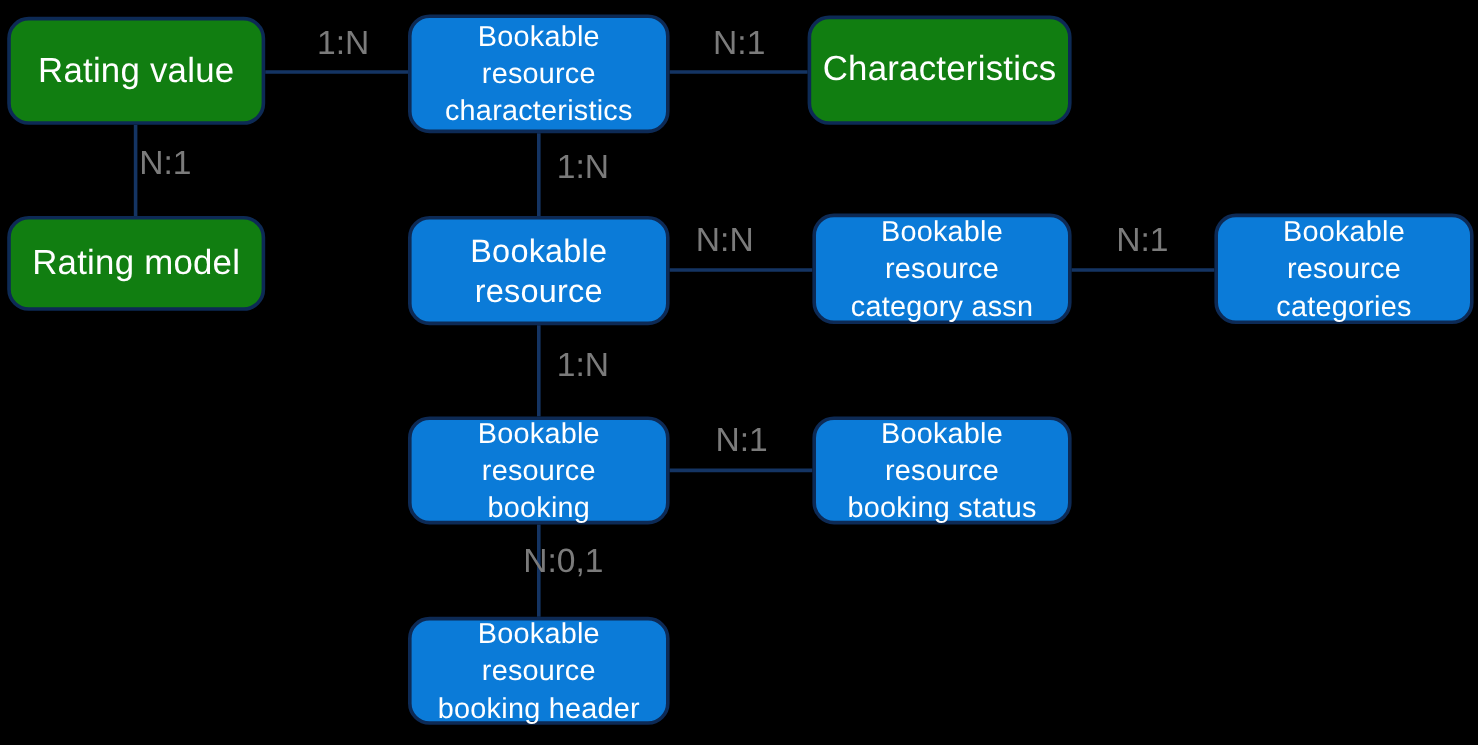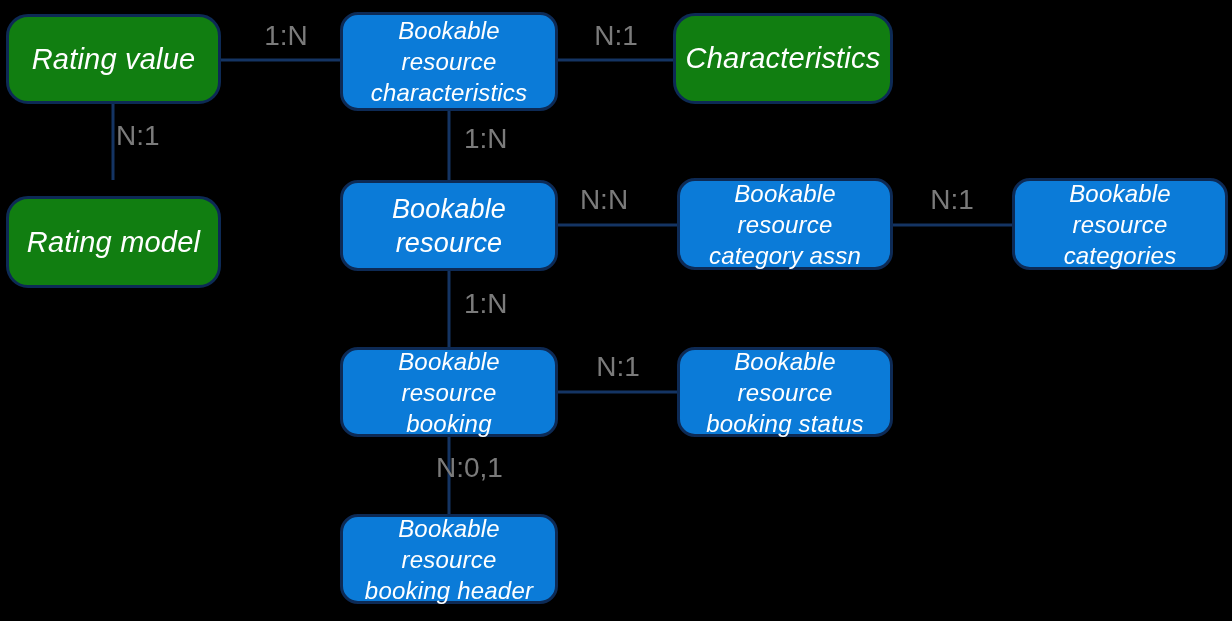--- a/index.html
+++ b/index.html
@@ -35,39 +35,38 @@
     display: flex;
     align-items: center;
     justify-content: center;
     text-align: center;
     white-space: pre-line;
     color: var(--node_text);
     border: 3px solid var(--node_border);
     border-radius: 18px;
     font-weight: 400;
     letter-spacing: 0.2px;
-    font-style: italic;
   }
-  .entity.green { background: var(--green); border-radius: 22px; }
+  .entity.green { background: var(--green); }
   .entity.blue  { background: var(--blue); }
   .single { font-size: 29px; }
   .two-line { font-size: 27px; line-height: 34px; }
   .multi { font-size: 24px; line-height: 31px; }
   .card-label {
     position: absolute;
     color: var(--cardinality_text);
     font-size: 28px;
     line-height: 1;
     text-align: center;
   }
   
   .e0 { left: 6px;    top: 14px;  width: 215px; height: 90px; }
   .e1 { left: 340px;  top: 12px;  width: 218px; height: 99px; }
   .e2 { left: 673px;  top: 13px;  width: 220px; height: 91px; }
-  .e3 { left: 6px;    top: 196px; width: 215px; height: 92px; }
+  .e3 { left: 6px;    top: 180px; width: 215px; height: 79px; }
   .e4 { left: 340px;  top: 180px; width: 218px; height: 91px; }
   .e5 { left: 677px;  top: 178px; width: 216px; height: 92px; }
   .e6 { left: 1012px; top: 178px; width: 216px; height: 92px; }
   .e7 { left: 340px;  top: 347px; width: 218px; height: 90px; }
   .e8 { left: 677px;  top: 347px; width: 216px; height: 90px; }
   .e9 { left: 340px;  top: 514px; width: 218px; height: 90px; }
   
   .r0 { left: 258px; top: 22px;  width: 56px; }
   .r1 { left: 588px; top: 22px;  width: 56px; }
   .r2 { left: 116px; top: 122px; width: 64px; text-align: left; }

